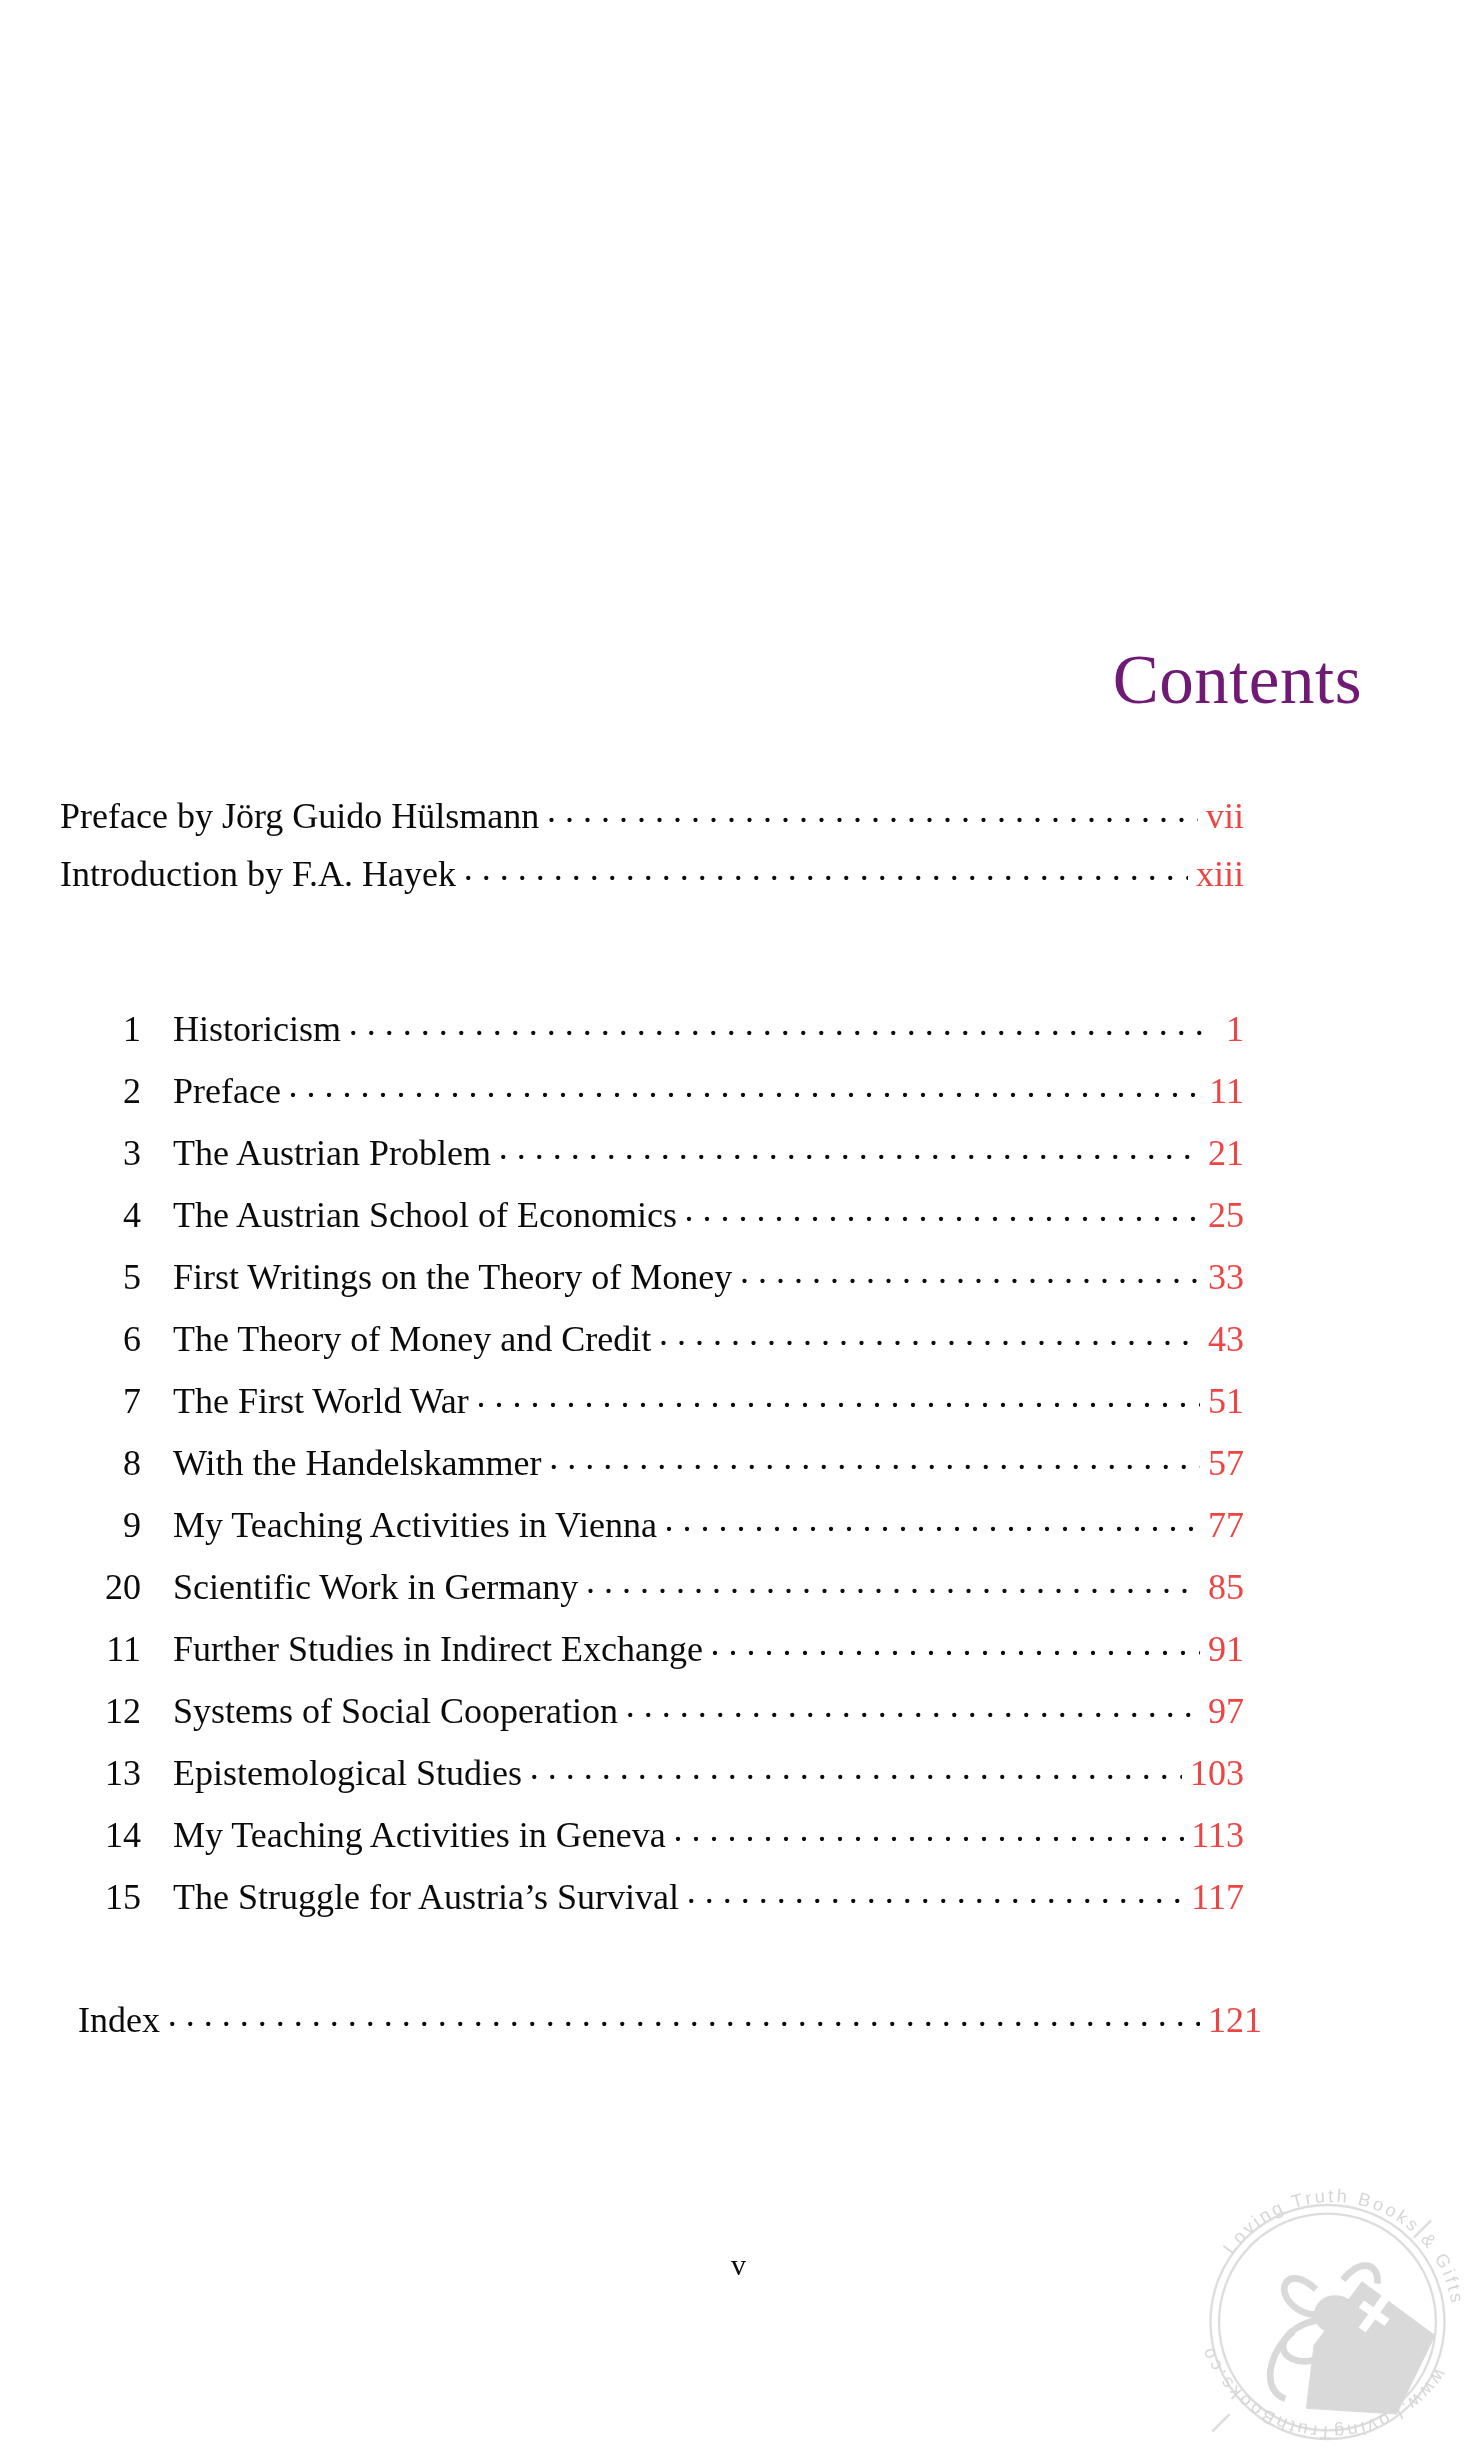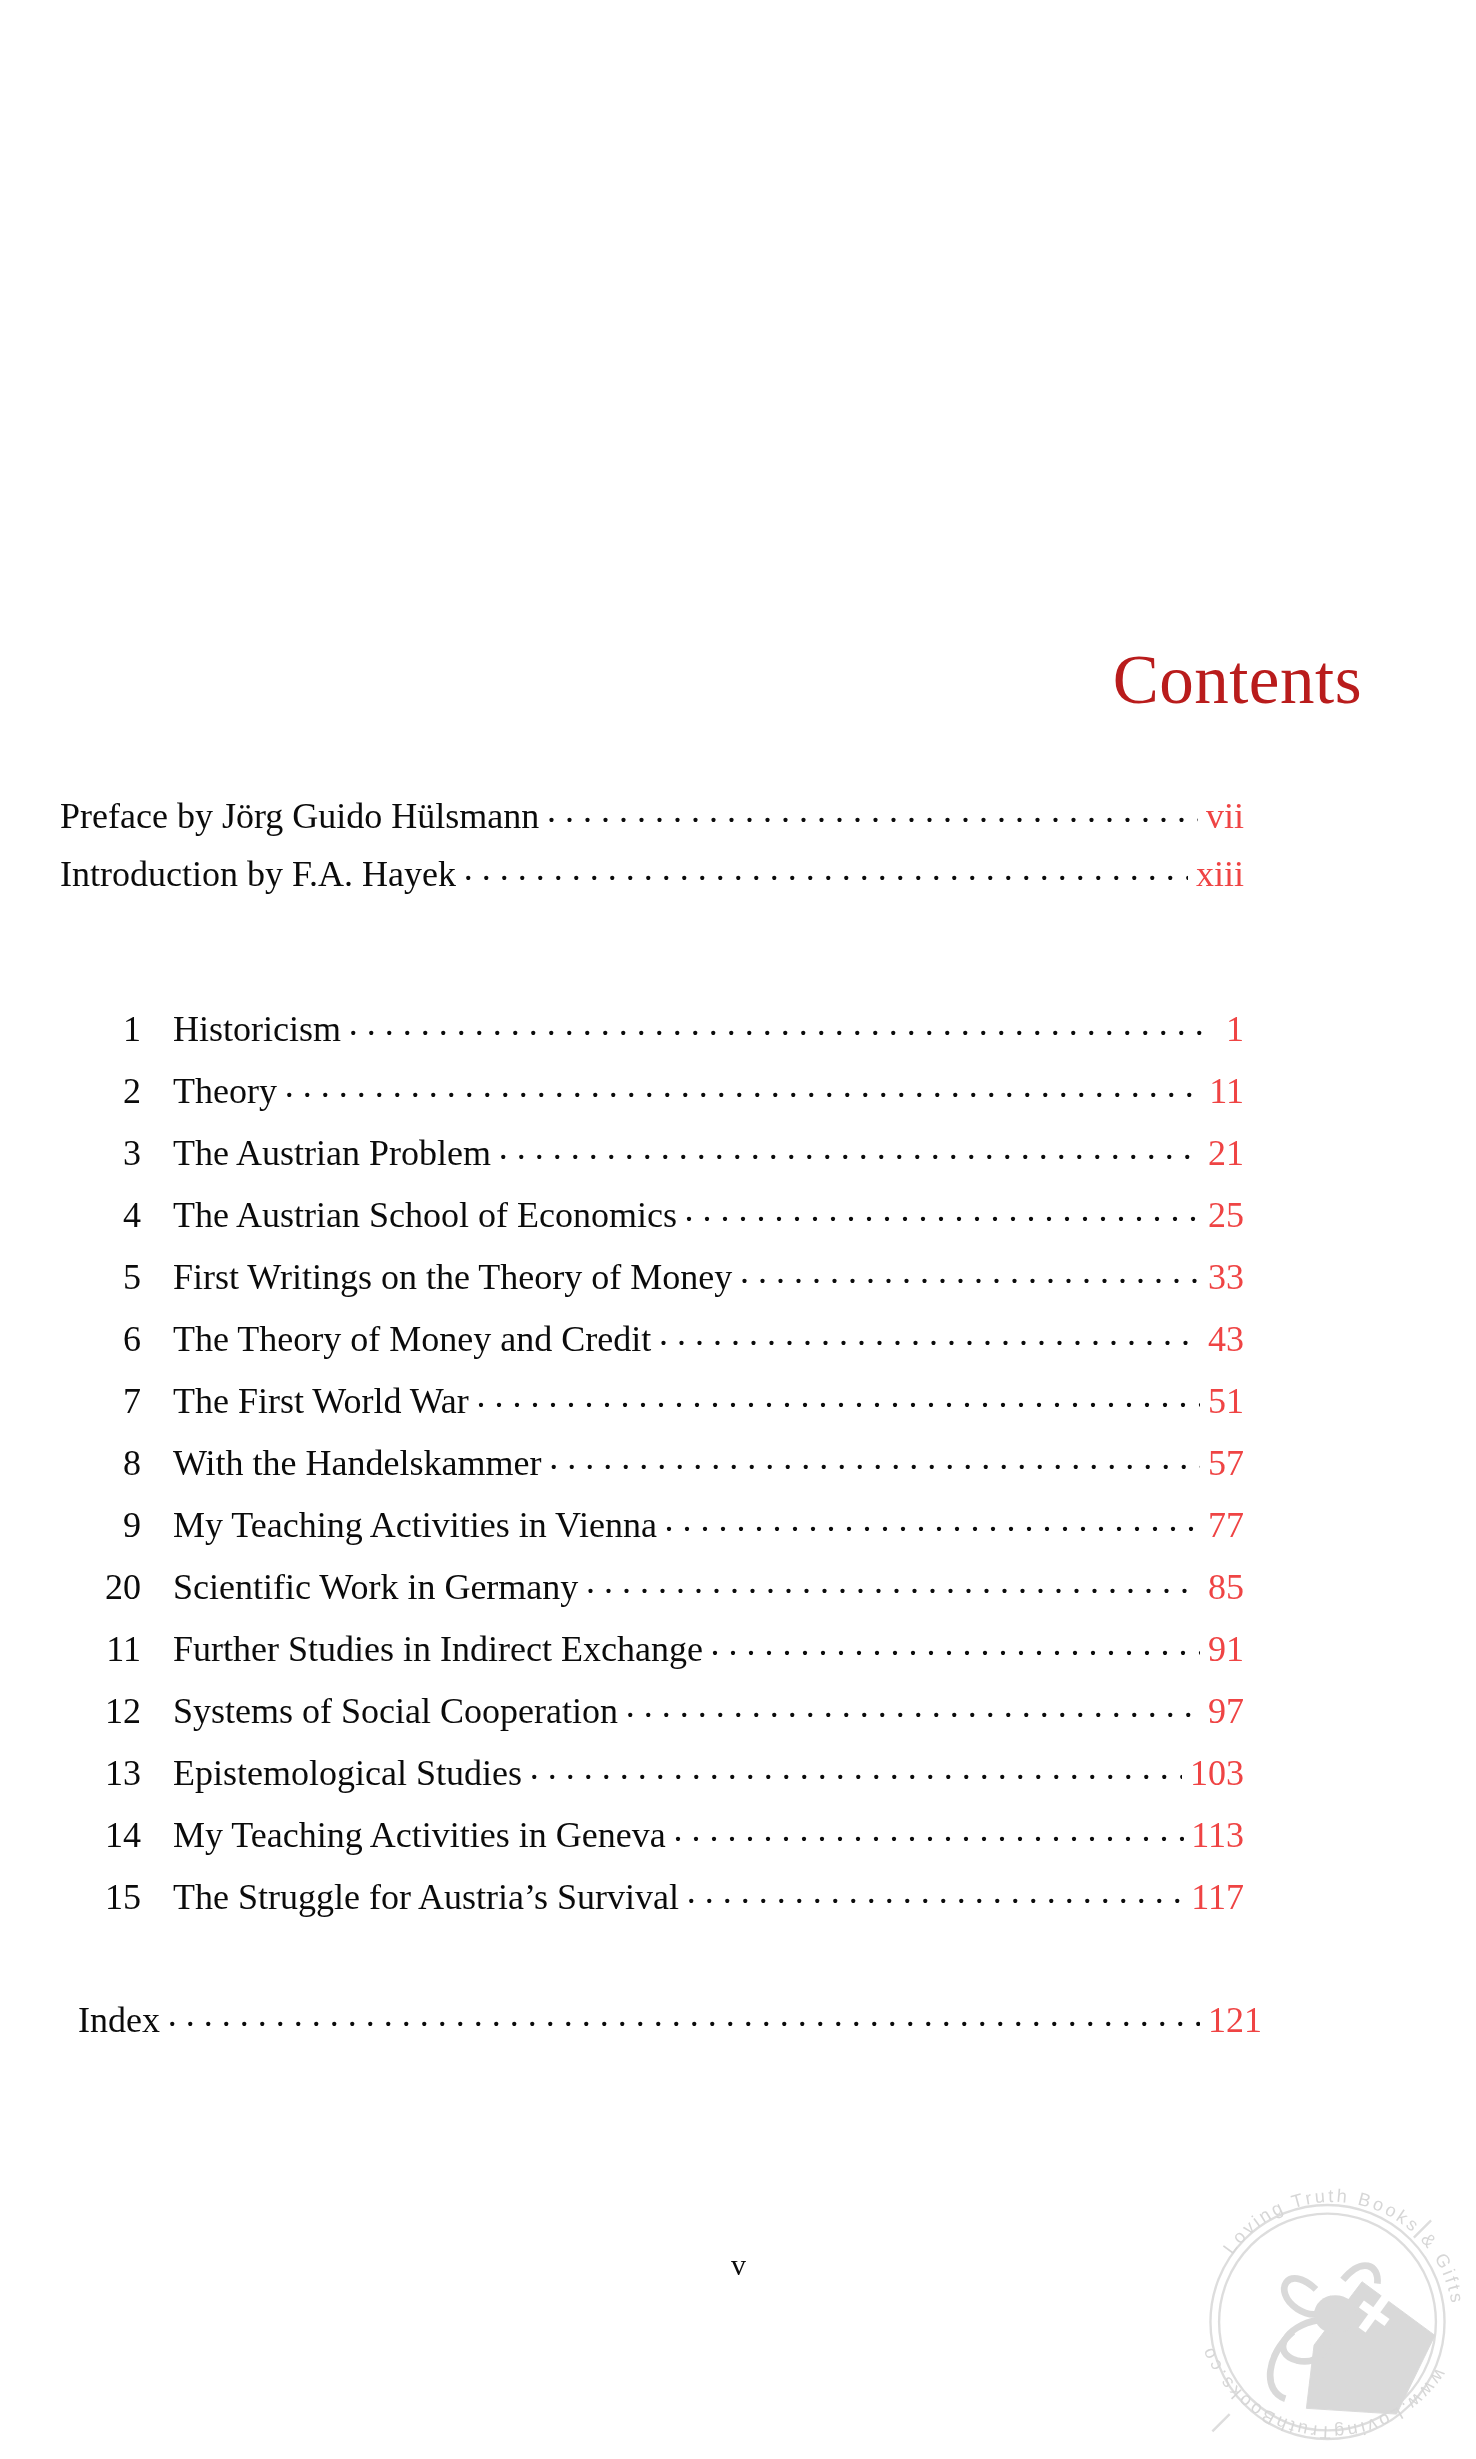--- a/index.html
+++ b/index.html
@@ -29,21 +29,21 @@
   .toc-title {
     position: absolute;
     left: 0;
     right: 115px;
     top: 646px;
     text-align: right;
     font-size: 69px;
     line-height: 1;
     font-weight: 400;
     letter-spacing: 0.5px;
-    color: #b91c1c;
+    color: #701a75;
   }
 
   
   .frontmatter {
     position: absolute;
     left: 60px;
     top: 792px;
     width: 1184px;
   }
   
@@ -161,21 +161,21 @@
 
   <div class="chapters">
       <div class="entry chap">
         <span class="num">1</span>
         <span class="label"><span>Historicism</span></span>
         <span class="leader"></span>
         <span class="pageno">1</span>
       </div>
       <div class="entry chap">
         <span class="num">2</span>
-        <span class="label"><span>Theory</span></span>
+        <span class="label"><span>Preface</span></span>
         <span class="leader"></span>
         <span class="pageno">11</span>
       </div>
       <div class="entry chap">
         <span class="num">3</span>
         <span class="label"><span>The Austrian Problem</span></span>
         <span class="leader"></span>
         <span class="pageno">21</span>
       </div>
       <div class="entry chap">

